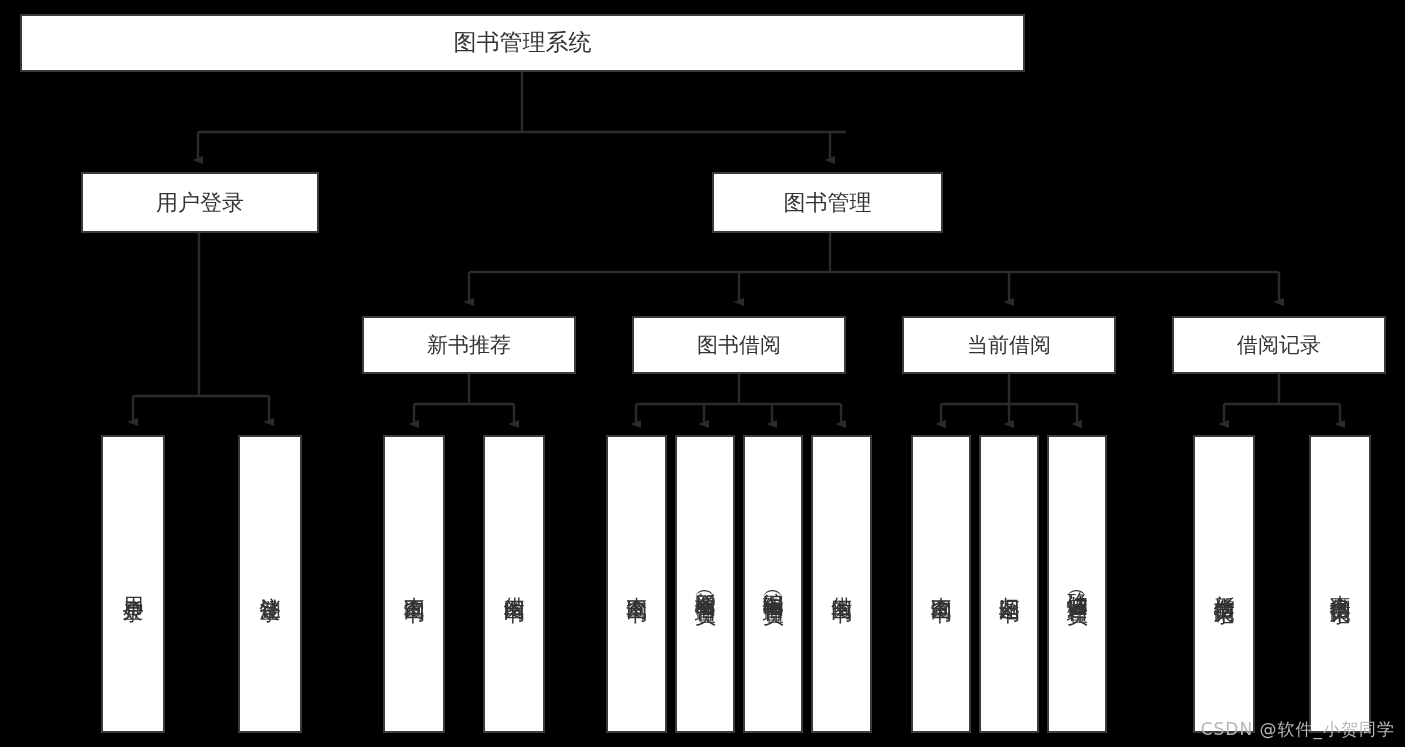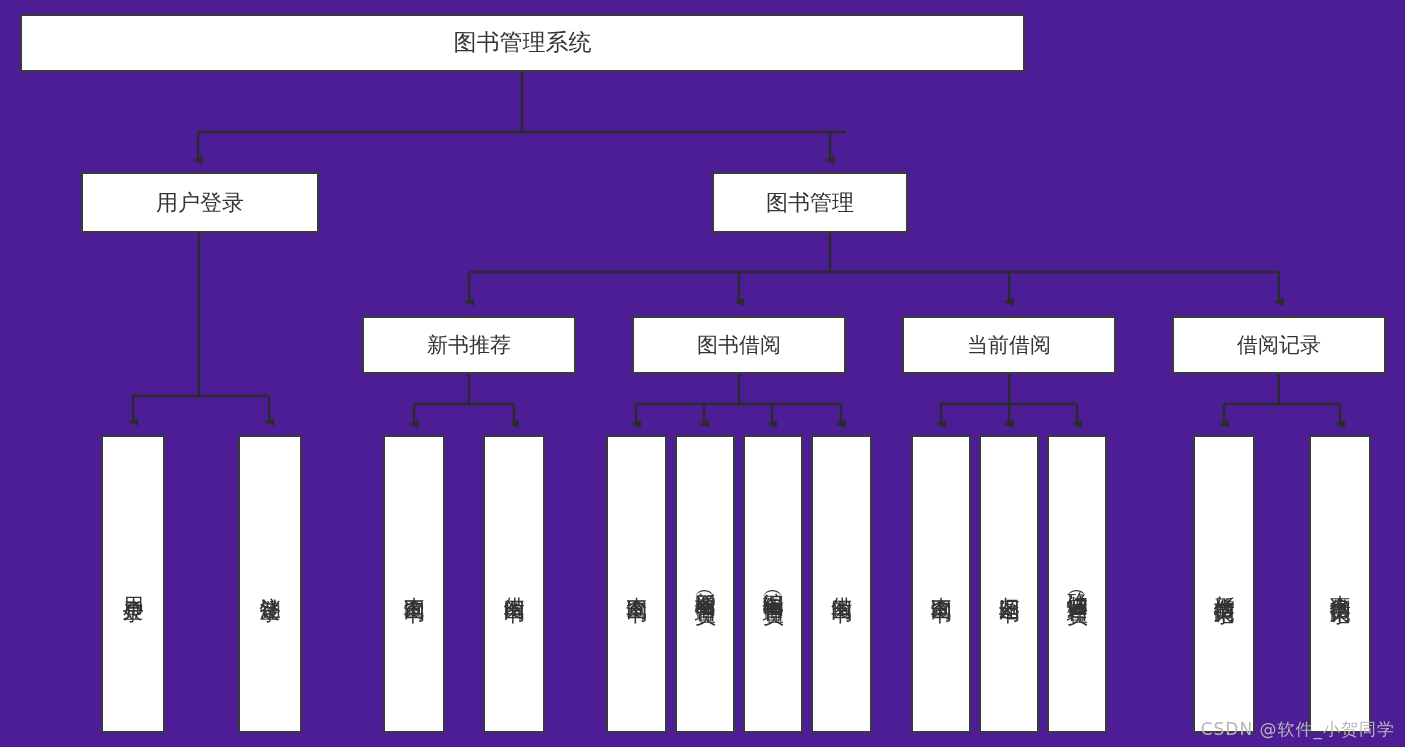--- a/index.html
+++ b/index.html
@@ -5,21 +5,21 @@
 <style>
   html,body{margin:0;padding:0;background:#ffffff;}
   body{
     font-family:"DejaVu Sans","Liberation Sans",sans-serif;
     color:#333333;
   }
   #diagram-root{
     position:relative;
     width:1405px;
     height:747px;
-    background:#4c1d95;
+    background:#000000;
     overflow:hidden;
   }
   svg.connectors{
     position:absolute;
     left:0; top:0;
     width:1405px;
     height:747px;
     pointer-events:none;
   }
   .node{
@@ -124,21 +124,21 @@
     </g>
   </svg>
 
   <div class="node root" style="left:20px; top:14px; width:1005px; height:58px;">
     <span>图书管理系统</span>
   </div>
 
   <div class="node level1" style="left:81px; top:172px; width:238px; height:61px;">
     <span>用户登录</span>
   </div>
-  <div class="node level1" style="left:712px; top:172px; width:196px; height:61px;">
+  <div class="node level1" style="left:712px; top:172px; width:231px; height:61px;">
     <span>图书管理</span>
   </div>
 
   <div class="node level2" style="left:632px; top:316px; width:214px; height:58px;">
     <span>图书借阅</span>
   </div>
   <div class="node level2" style="left:362px; top:316px; width:214px; height:58px;">
     <span>新书推荐</span>
   </div>
   <div class="node level2" style="left:902px; top:316px; width:214px; height:58px;">

